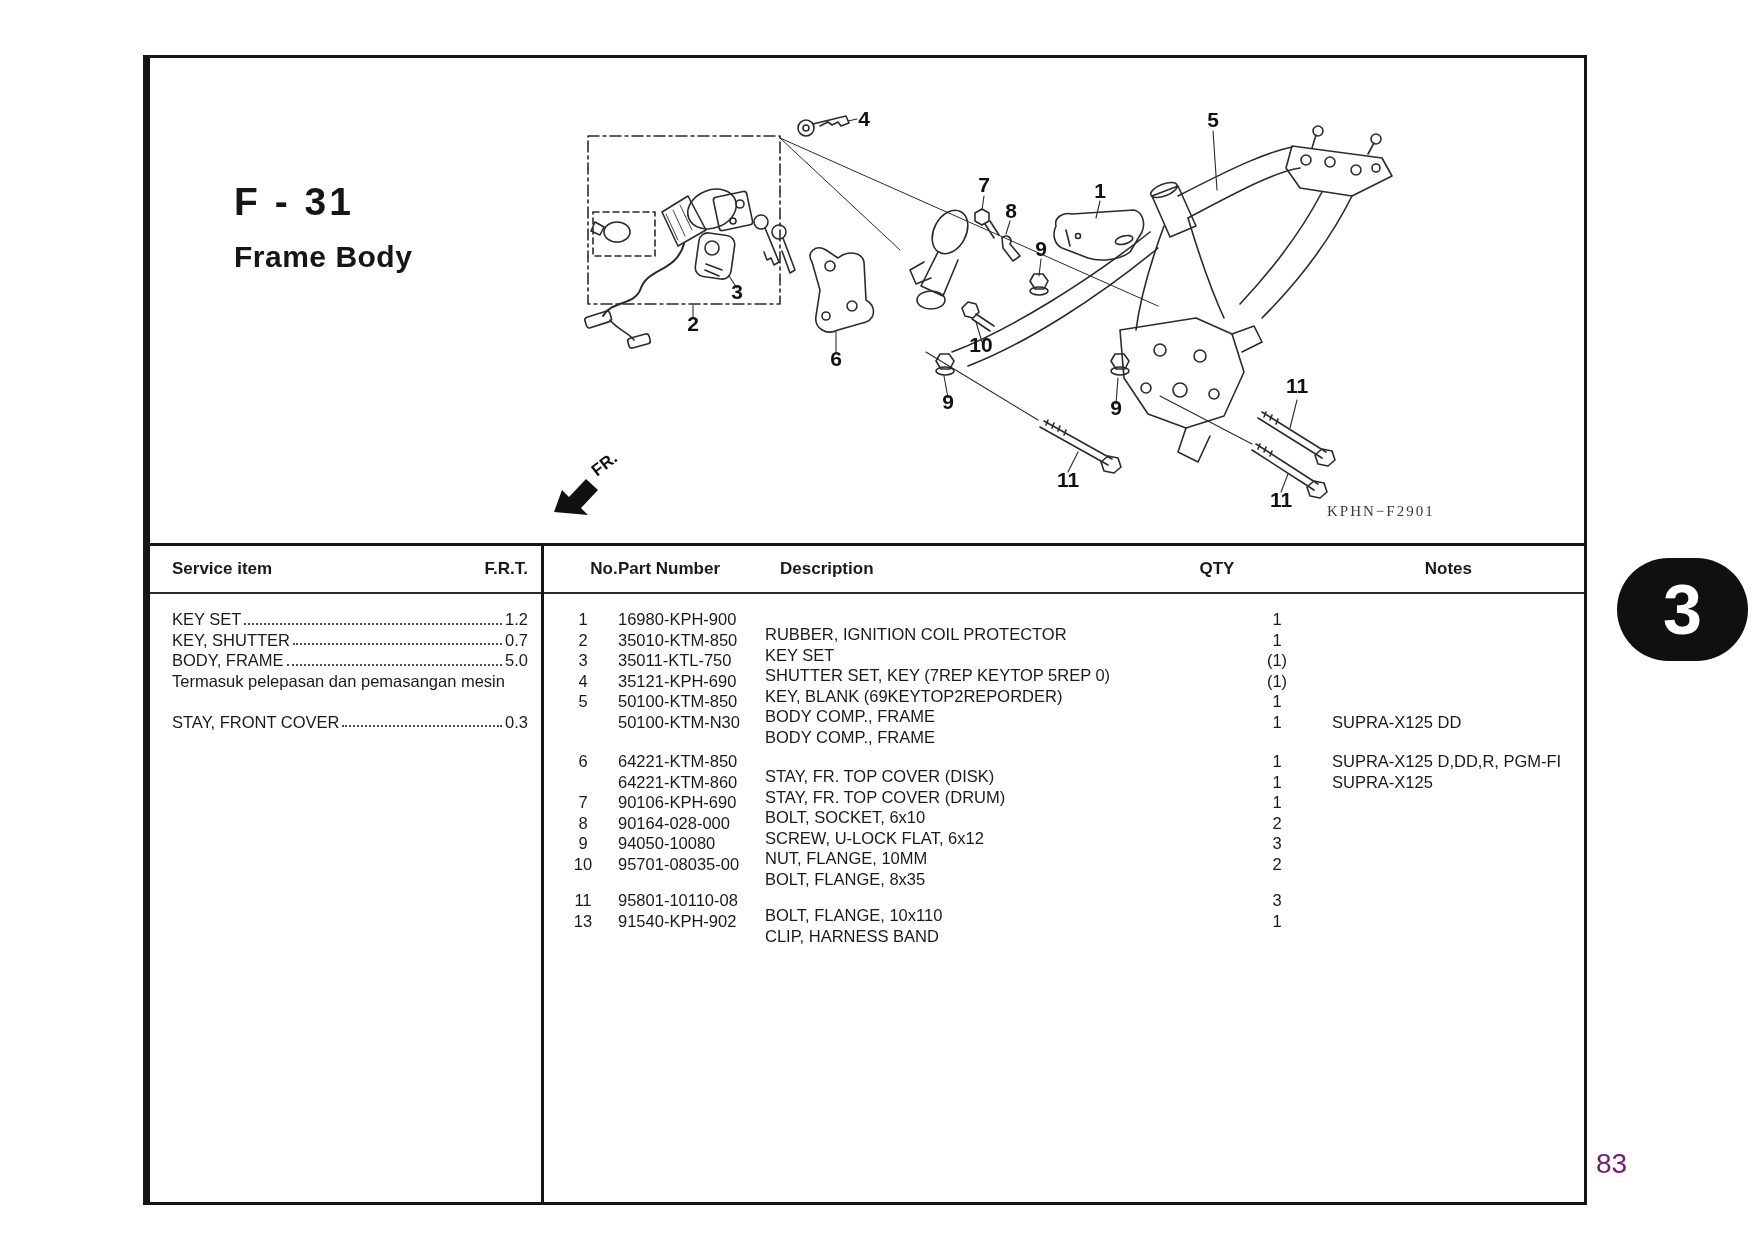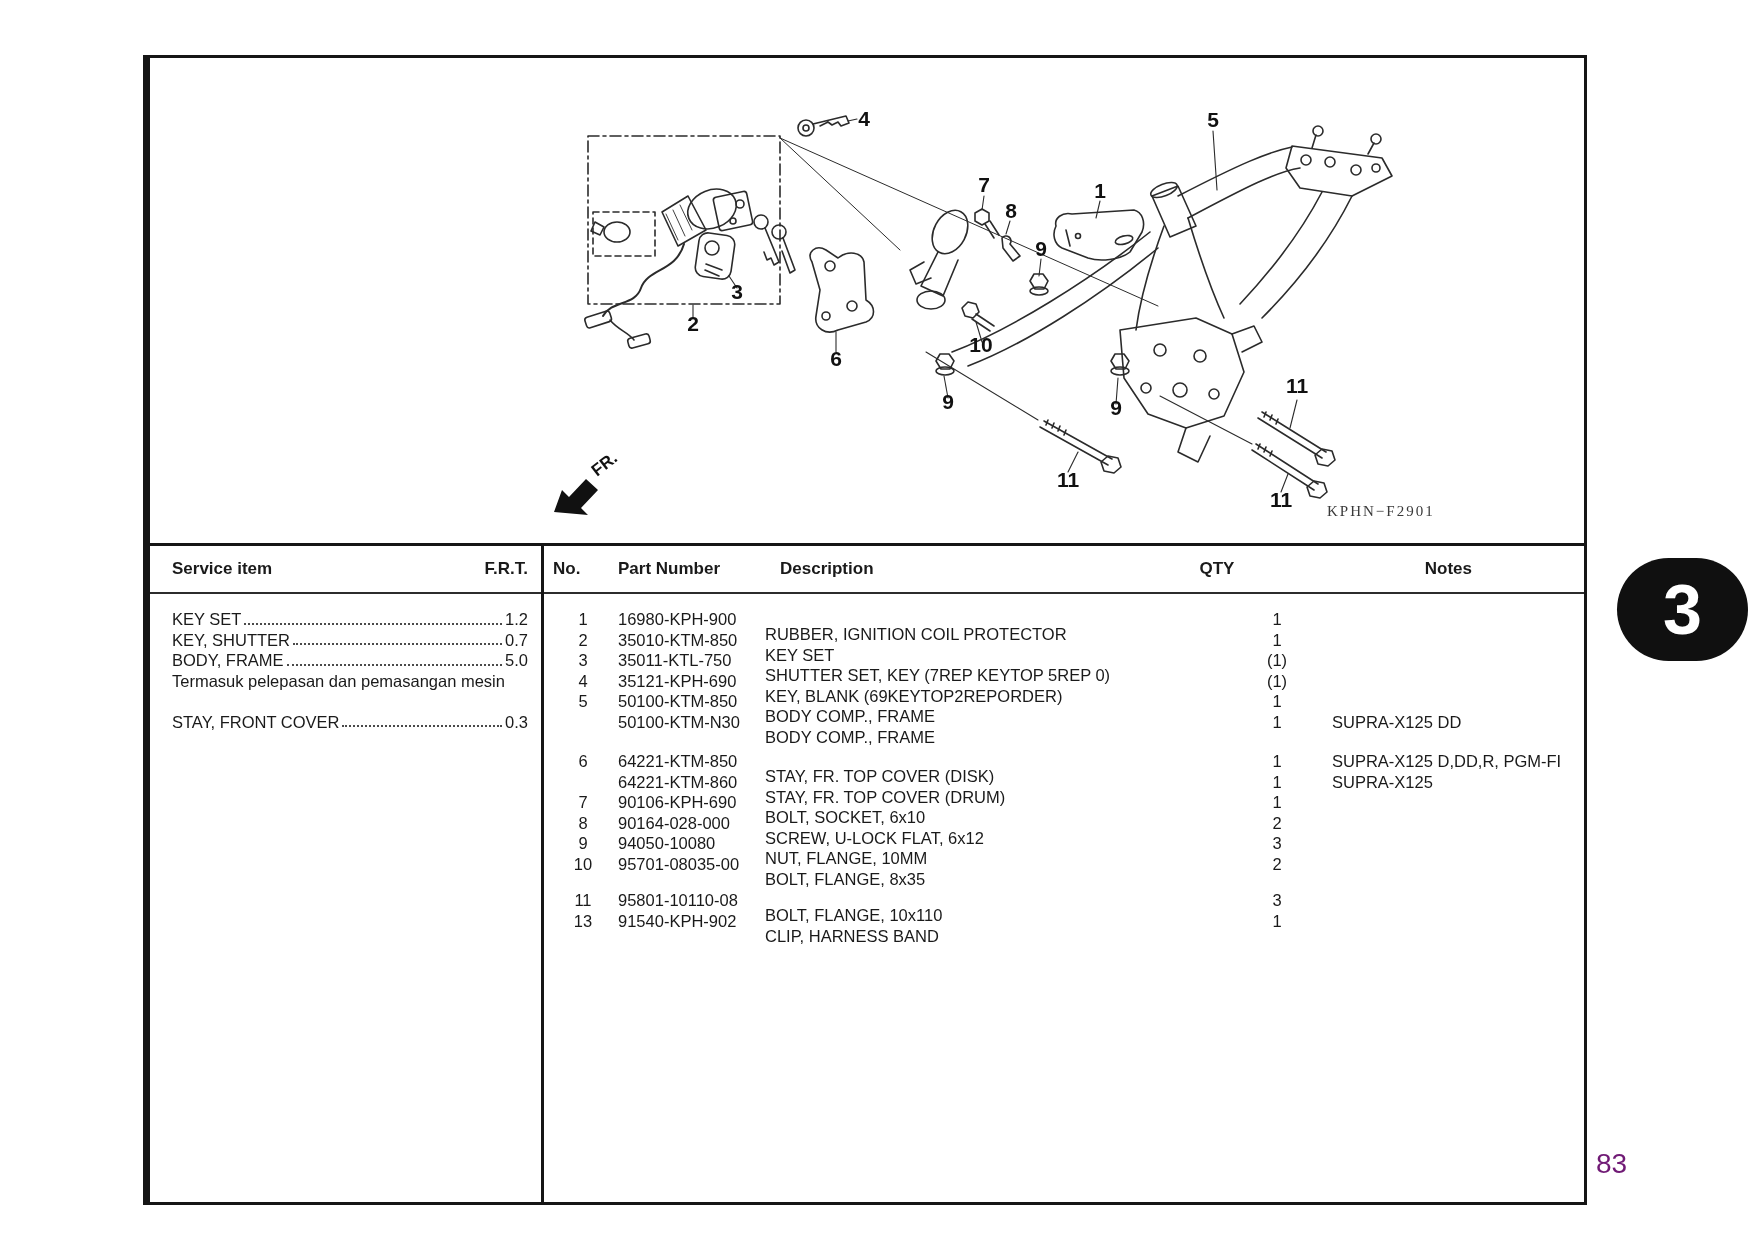--- a/index.html
+++ b/index.html
@@ -15,21 +15,21 @@
 
   
   .hline-top{position:absolute;left:0;right:0;top:485px;border-top:3px solid #151515;}
   .hline-hdr{position:absolute;left:0;right:0;top:534px;border-top:2px solid #2c2c2c;}
   .vdivider{position:absolute;left:391px;top:485px;bottom:0;border-left:3px solid #151515;}
 
   
   .th{position:absolute;top:501px;font-weight:bold;font-size:17px;white-space:nowrap;}
   .th-service{left:22px;}
   .th-frt{left:0;width:378px;text-align:right;}
-  .th-no{left:403px;width:60px;text-align:left;}
+  .th-no{left:424px;width:60px;text-align:center;}
   .th-pn{left:468px;}
   .th-desc{left:630px;}
   .th-qty{left:1032px;width:70px;text-align:center;}
   .th-notes{left:1182px;width:140px;text-align:right;}
 
   
   .service-rows{position:absolute;left:22px;top:551px;width:356px;font-size:16.5px;}
   .srow{display:flex;align-items:flex-end;height:20.5px;line-height:20.5px;white-space:nowrap;}
   .srow .dots{flex:1;border-bottom:2px dotted #4a4a4a;margin:0 3px 5px 3px;min-width:10px;}
   .srow .frt-val{text-align:right;}
@@ -219,20 +219,24 @@
         <text x="1041" y="256">9</text>
         <text x="948" y="409">9</text>
         <text x="1116" y="415">9</text>
         <text x="981" y="352">10</text>
         <text x="1068" y="487">11</text>
         <text x="1297" y="393">11</text>
         <text x="1281" y="507">11</text>
       </g>
   </svg>
 
+  <div class="title-block">
+    <div class="sec-code">F - 31</div>
+    <div class="sec-title">Frame Body</div>
+  </div>
 
   <div class="hline-top"></div>
   <div class="hline-hdr"></div>
   <div class="vdivider"></div>
 
   <div class="th th-service">Service item</div>
   <div class="th th-frt">F.R.T.</div>
   <div class="th th-no">No.</div>
   <div class="th th-pn">Part Number</div>
   <div class="th th-desc">Description</div>

